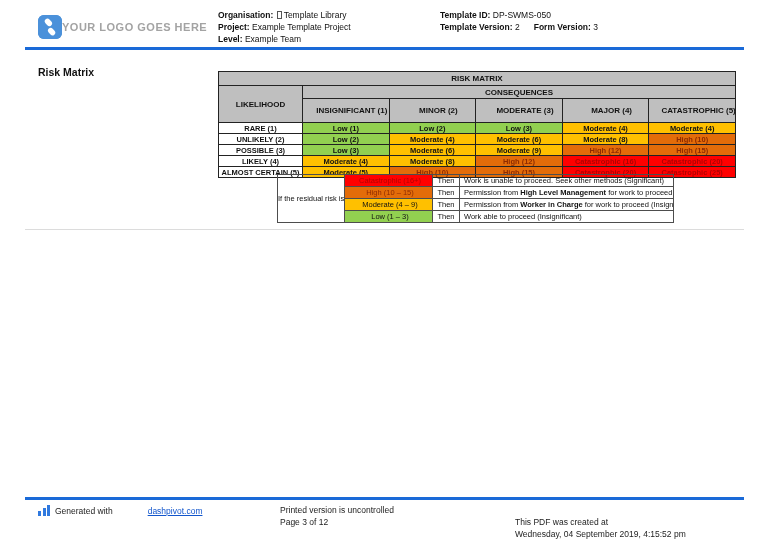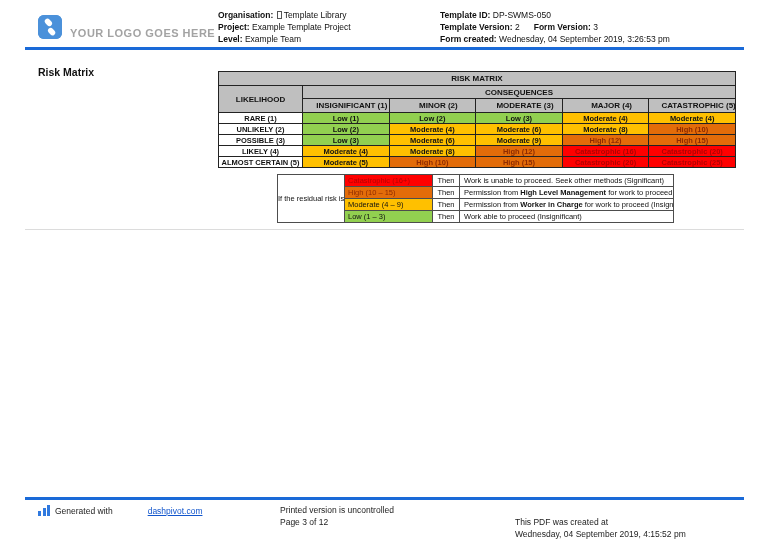--- a/index.html
+++ b/index.html
@@ -1,21 +1,21 @@
 <!DOCTYPE html>
 <html><head>
 <meta charset="utf-8">
 <style>
   * { margin:0; padding:0; box-sizing:border-box; }
   html,body { background:#ffffff; }
   body { font-family:"Liberation Sans", sans-serif; }
   .page { position:relative; width:768px; height:543px; background:#ffffff; overflow:hidden; }
 
   
-  .logo-block { position:absolute; left:38px; top:15px; display:flex; align-items:flex-end; gap:8px; }
+  .logo-block { position:absolute; left:38px; top:15px; display:flex; align-items:center; gap:0; }
   .logo-icon { width:24px; height:24px; border-radius:6px; background:#4b91da; position:relative; flex:0 0 auto; }
   .logo-icon svg { position:absolute; left:0; top:0; }
   .logo-text { font-size:11px; font-weight:bold; color:#a3a3a3; letter-spacing:0.5px; }
 
   .meta-block { position:absolute; top:9px; font-size:8.5px; color:#111; line-height:12px; }
   .meta-org { left:218px; width:230px; }
   .meta-template { left:440px; width:290px; }
   .meta-line b { font-weight:bold; }
   .meta-gap { display:inline-block; width:14px; }
   .tofu { display:inline-block; width:5px; height:8px; border:1px solid #555; vertical-align:-1px; margin:0 2px 0 1px; }
@@ -26,29 +26,29 @@
   .rule-gray { position:absolute; left:25px; top:229px; width:719px; height:1px; background:#dcdcdc; }
 
   .section-title { position:absolute; left:38px; top:66px; font-size:10.5px; font-weight:bold; color:#111; }
 
   
   .matrix-table { position:absolute; left:218px; top:71px; width:517px; border-collapse:collapse; table-layout:fixed; }
   .matrix-table td { border:1px solid #222; text-align:center; vertical-align:middle; overflow:hidden; white-space:nowrap; }
   .matrix-table .hdr { background:#bfbfbf; font-weight:bold; font-size:8px; color:#111; }
   .matrix-table tr.title-row td { height:14px; }
   .matrix-table tr.group-row td { height:13px; }
-  .matrix-table tr.cols-row td { height:14px;padding-left:12px; }
+  .matrix-table tr.cols-row td { height:24px;padding-left:12px; }
   .matrix-table tr.data-row td { height:11px; font-size:7.5px; font-weight:bold; }
   .likelihood-cell { background:#ffffff; color:#111; }
 
   
   .legend-table { position:absolute; left:277px; top:174px; width:396px; border-collapse:collapse; table-layout:fixed; font-size:7.5px; color:#111; }
   .legend-table td { border:1px solid #4d4d4d; height:12px; vertical-align:middle; overflow:hidden; white-space:nowrap; }
   .legend-intro { text-align:center; }
-  .legend-level { text-align:left; padding-left:3px; }
+  .legend-level { text-align:center; padding-left:3px; }
   .legend-then { text-align:center; }
   .legend-desc { text-align:left; padding-left:4px; }
 
   
   .footer-left { position:absolute; left:38px; top:505px; display:flex; align-items:center; gap:5px; font-size:8.5px; color:#222; }
   .bars-icon { display:flex; align-items:flex-end; gap:1.5px; height:11px; }
   .bars-icon i { display:block; width:3px; background:#2f79df; }
   .bars-icon i.b1 { height:5px; } .bars-icon i.b2 { height:8px; } .bars-icon i.b3 { height:11px; }
   .footer-link { color:#1155cc; text-decoration:underline; cursor:pointer;padding-left:30px; }
   .footer-center { position:absolute; left:280px; top:504px; font-size:8.5px; color:#222; line-height:12px; }
@@ -74,21 +74,20 @@
 
   <div class="meta-block meta-org">
     <div class="meta-line"><b>Organisation:</b> <span class="tofu"></span><span>Template Library</span></div>
     <div class="meta-line"><b>Project:</b> <span>Example Template Project</span></div>
     <div class="meta-line"><b>Level:</b> <span>Example Team</span></div>
   </div>
 
   <div class="meta-block meta-template">
     <div class="meta-line"><b>Template ID:</b> <span>DP-SWMS-050</span></div>
     <div class="meta-line"><b>Template Version:</b> <span>2</span><span class="meta-gap"></span><b>Form Version:</b> <span>3</span></div>
-    <div class="meta-line"><b>Form created:</b> <span>Wednesday, 04 September 2019, 3:26:53 pm</span></div>
   </div>
 
   <div class="rule-blue top"></div>
 
   <div class="section-title">Risk Matrix</div>
 
   <table class="matrix-table">
     <colgroup>
       <col style="width:84px">
         <col style="width:86.6px">

